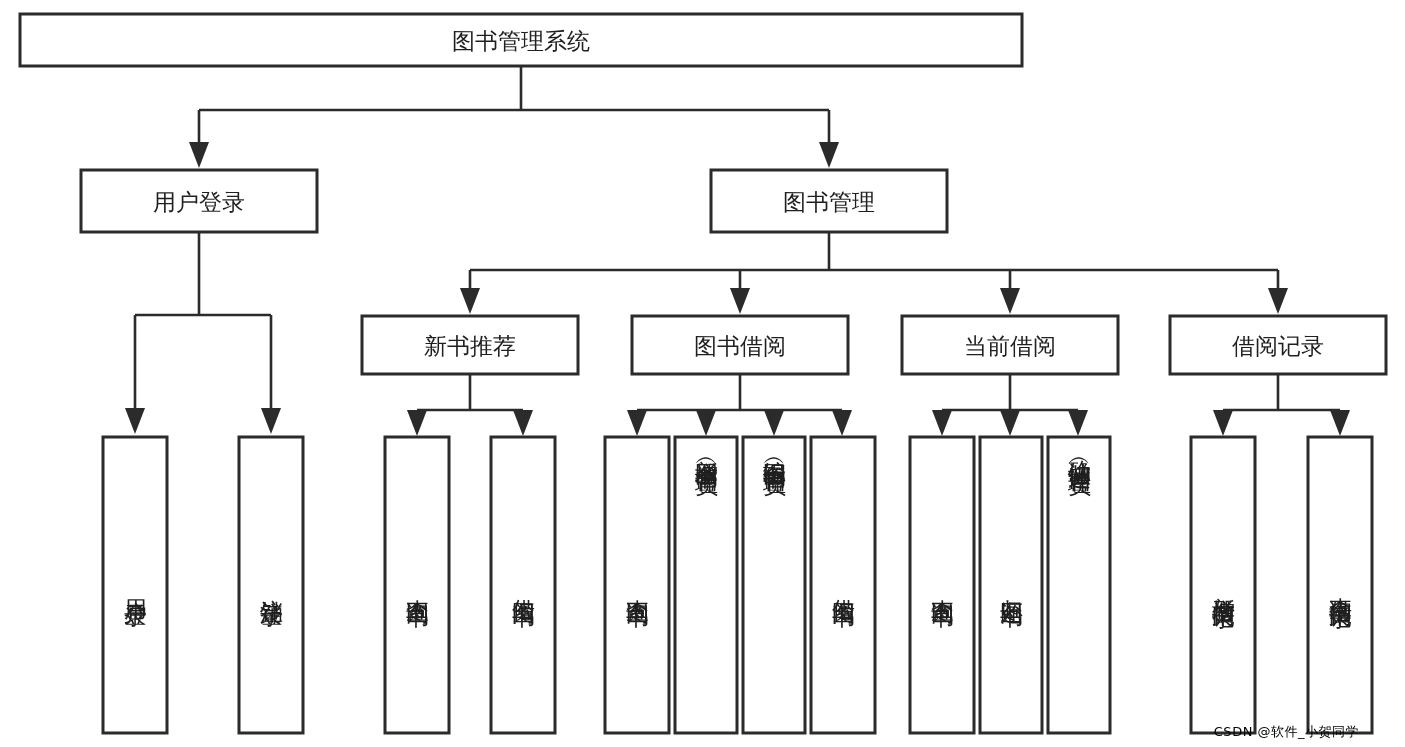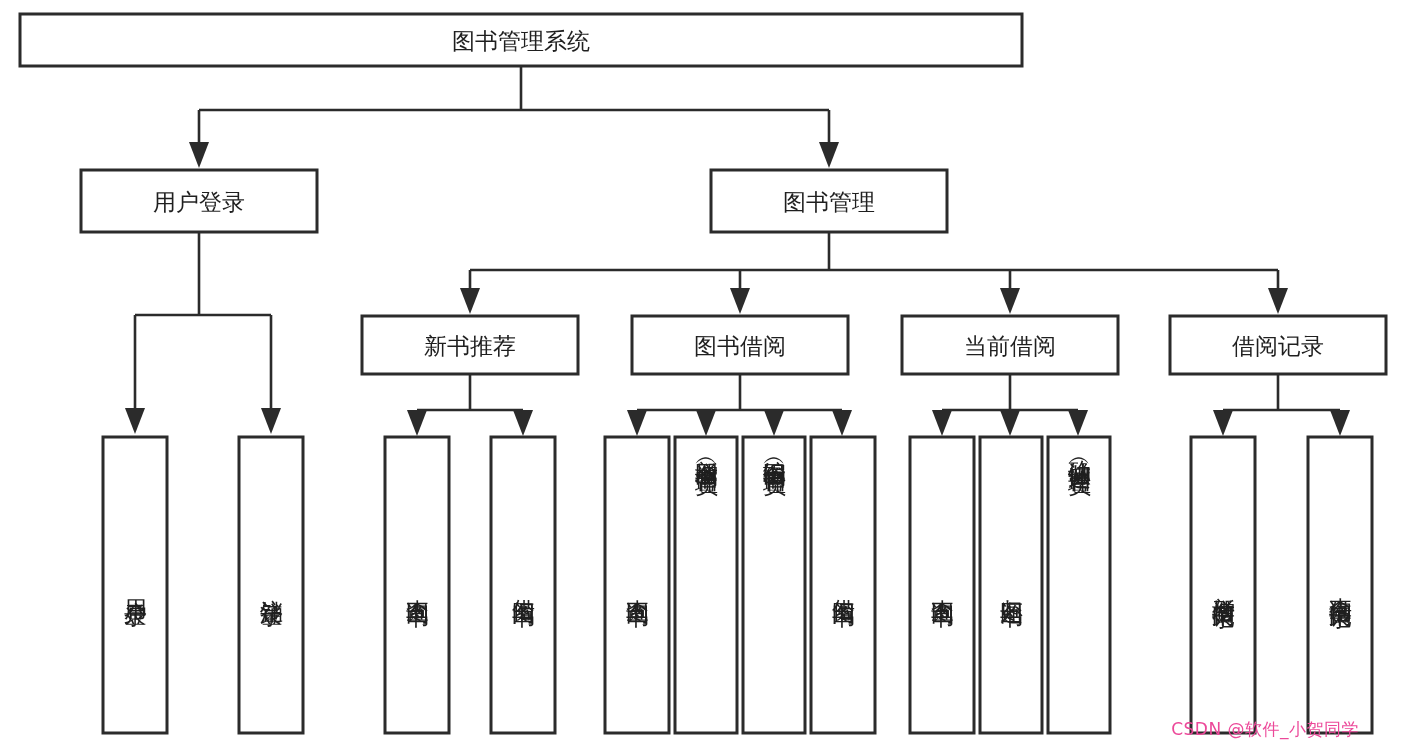--- a/index.html
+++ b/index.html
@@ -63,22 +63,22 @@
     justify-content: center;
     text-align: center;
     white-space: nowrap;
     pointer-events: none;
   }
   .watermark {
     position: absolute;
     right: 8px;
     bottom: 6px;
     font-family: "DejaVu Sans", "Liberation Sans", sans-serif;
-    font-size: 17px;
-    color: #ec4899;
+    font-size: 13px;
+    color: #000000;
     white-space: nowrap;
     letter-spacing: 0.5px;
   }
 </style>
 </head>
 <body>
 
 <div id="diagram-root">
 
   <svg id="flow-svg" viewBox="0 0 1405 747">

